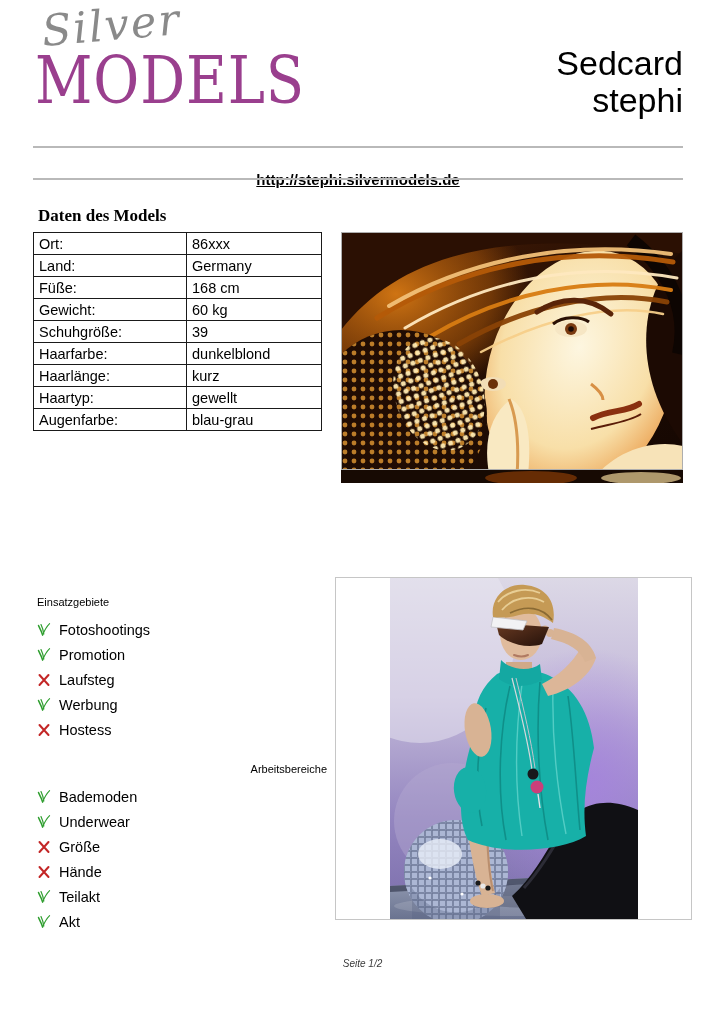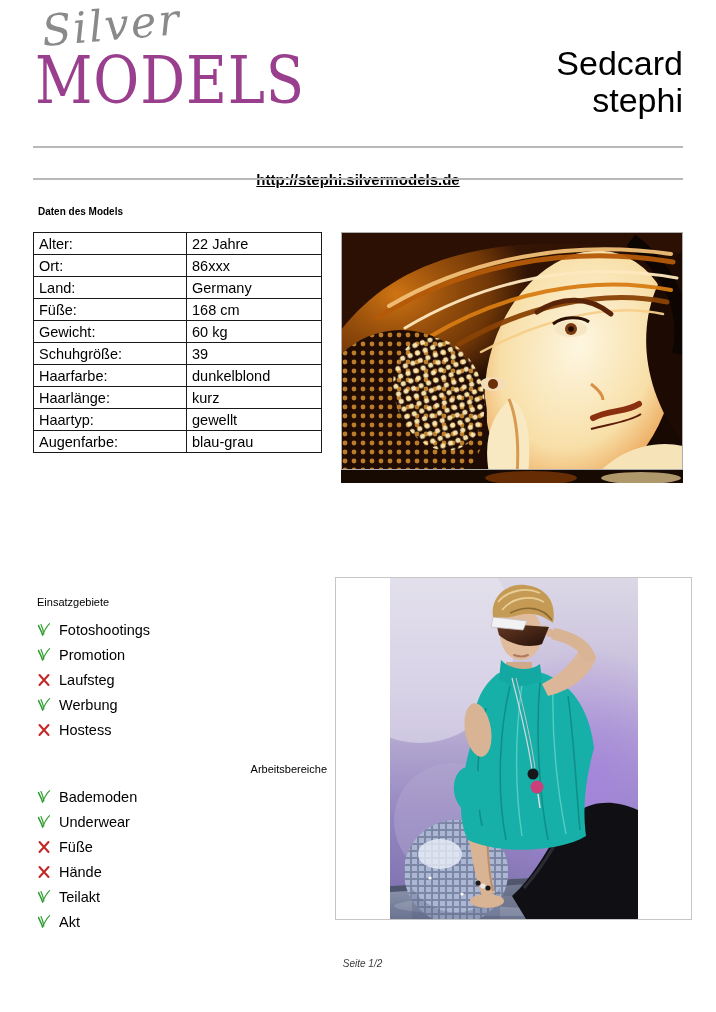--- a/index.html
+++ b/index.html
@@ -32,21 +32,21 @@
   .doc-title{
     position:absolute;right:33px;top:45px;text-align:right;
     font-size:34px;line-height:37px;font-weight:normal;letter-spacing:0px;
   }
   .rule{position:absolute;left:33px;width:650px;height:0;border-top:2px solid var(--rule-gray);}
   .rule-1{top:146px;}
   .rule-2{top:178px;}
   .url-row{position:absolute;left:0;top:151px;width:716px;text-align:center;margin-top:20px;}
   .url-row a{color:#000;font-weight:bold;font-size:15px;text-decoration:underline;}
   
-  .section-heading{position:absolute;font-size:10px;font-weight:bold;}
+  .section-heading{position:absolute;font-size:17px;font-weight:bold;font-family:Liberation Serif, serif;}
   .heading-daten{left:38px;top:206px;}
   table.model-table{
     position:absolute;left:33px;top:232px;width:289px;border-collapse:collapse;
   }
   table.model-table td{
     border:1px solid var(--table-border);font-size:14.5px;height:22px;
     padding:0 5px;vertical-align:middle;background:#fff;
   }
   td.cell-label{width:153px;}
   
@@ -92,24 +92,20 @@
   <div class="rule rule-1"></div>
   <div class="url-row">
     <a href="#">http://stephi.silvermodels.de</a>
   </div>
   <div class="rule rule-2"></div>
 
   <div class="section-heading heading-daten">Daten des Models</div>
 
   <table class="model-table">
     <tbody>
-      <tr>
-          <td class="cell-label">Alter:</td>
-          <td>22 Jahre</td>
-        </tr>
       <tr>
           <td class="cell-label">Ort:</td>
           <td>86xxx</td>
         </tr>
       <tr>
           <td class="cell-label">Land:</td>
           <td>Germany</td>
         </tr>
       <tr>
           <td class="cell-label">Füße:</td>
@@ -290,21 +286,21 @@
           </svg>
         </span>
       <span class="check-label">Underwear</span>
     </div>
     <div class="check-row no">
       <span class="mark">
           <svg class="cross-icon" width="12" height="14" viewBox="0 0 12 14">
             <path d="M1.5,2 L10.5,12 M10.5,2 L1.5,12" stroke="currentColor" stroke-width="2" stroke-linecap="round"></path>
           </svg>
         </span>
-      <span class="check-label">Füße</span>
+      <span class="check-label">Größe</span>
     </div>
     <div class="check-row no">
       <span class="mark">
           <svg class="cross-icon" width="12" height="14" viewBox="0 0 12 14">
             <path d="M1.5,2 L10.5,12 M10.5,2 L1.5,12" stroke="currentColor" stroke-width="2" stroke-linecap="round"></path>
           </svg>
         </span>
       <span class="check-label">Hände</span>
     </div>
     <div class="check-row yes">

